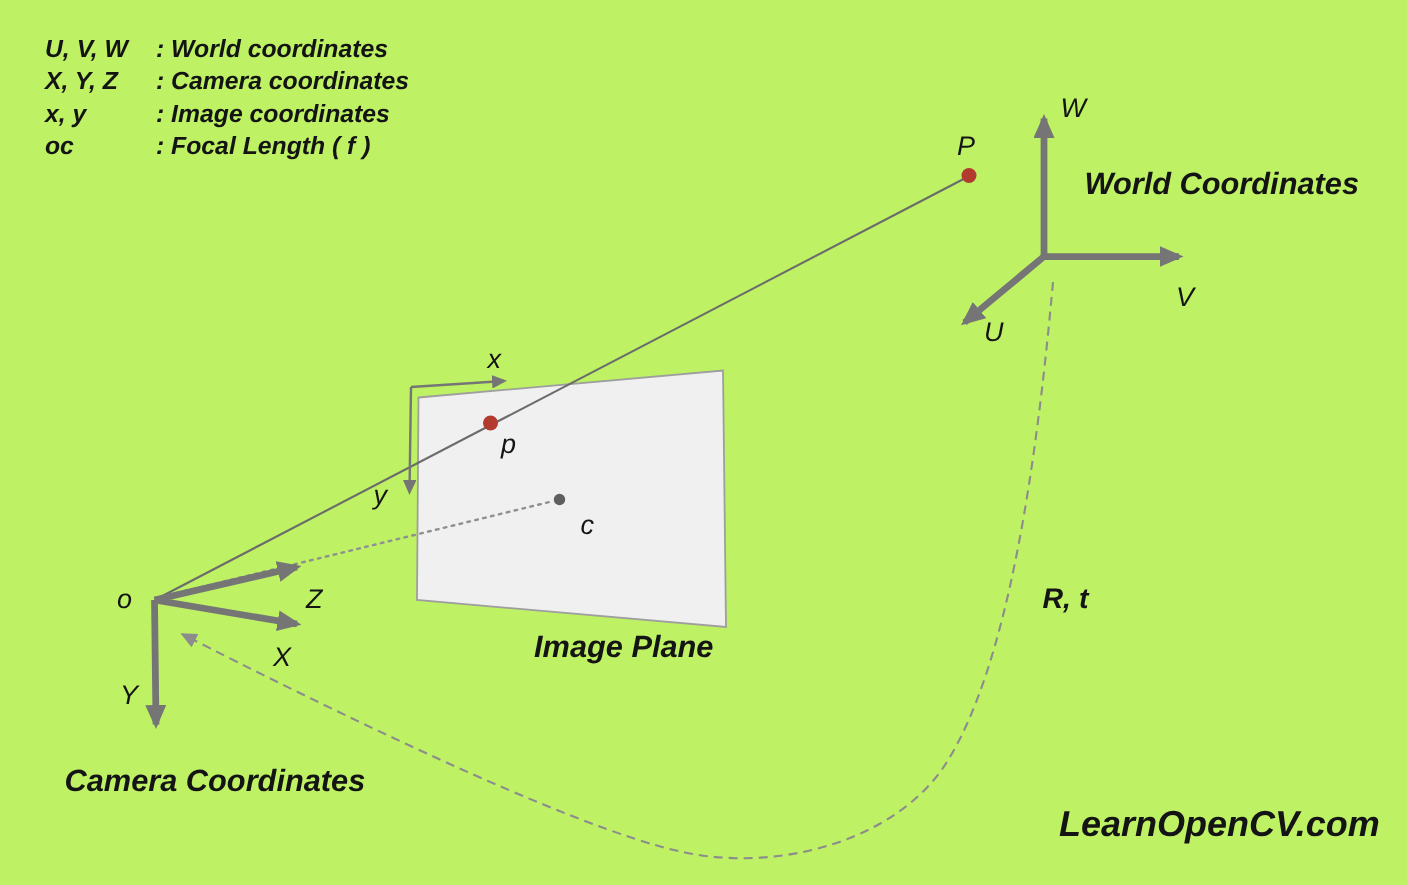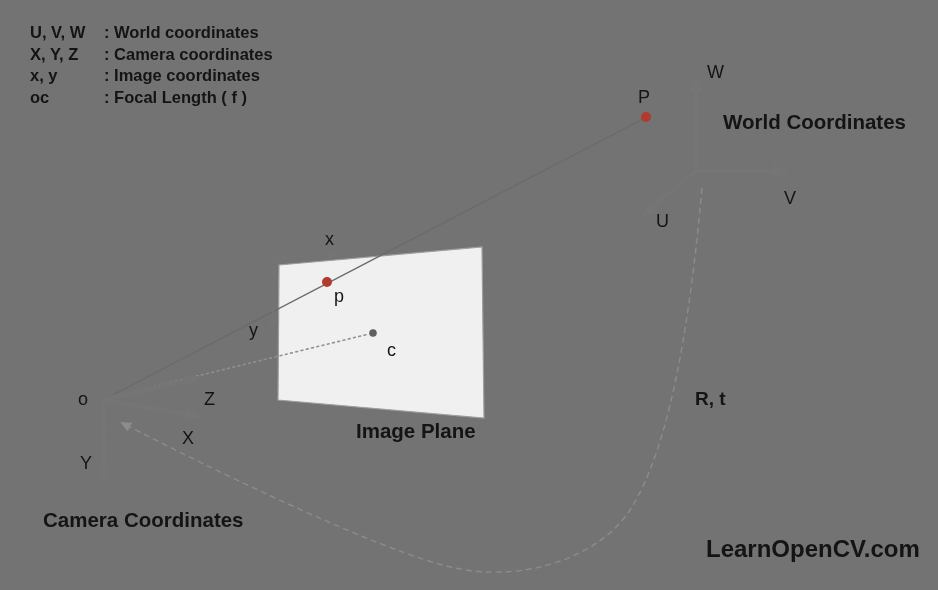--- a/index.html
+++ b/index.html
@@ -1,22 +1,23 @@
 <!DOCTYPE html>
 <html><head>
 <meta charset="utf-8">
 <style>
   html, body { margin: 0; padding: 0; background: #ffffff; }
   .canvas {
     position: relative;
     width: 938px;
     height: 590px;
-    background: #737373;
+    background: #bef264;
     overflow: hidden;
     font-family: "Liberation Sans", sans-serif;
+    font-style: italic;
   }
   svg { display: block; }
   text {
     font-family: "Liberation Sans", sans-serif;
     fill: #141414;
   }
   .legend-text { font-size: 16.5px; font-weight: bold; }
   .section-title { font-size: 20.5px; font-weight: bold; }
   .axis-label { font-size: 18px; font-weight: normal; }
   .point-label { font-size: 18px; font-weight: normal; }

